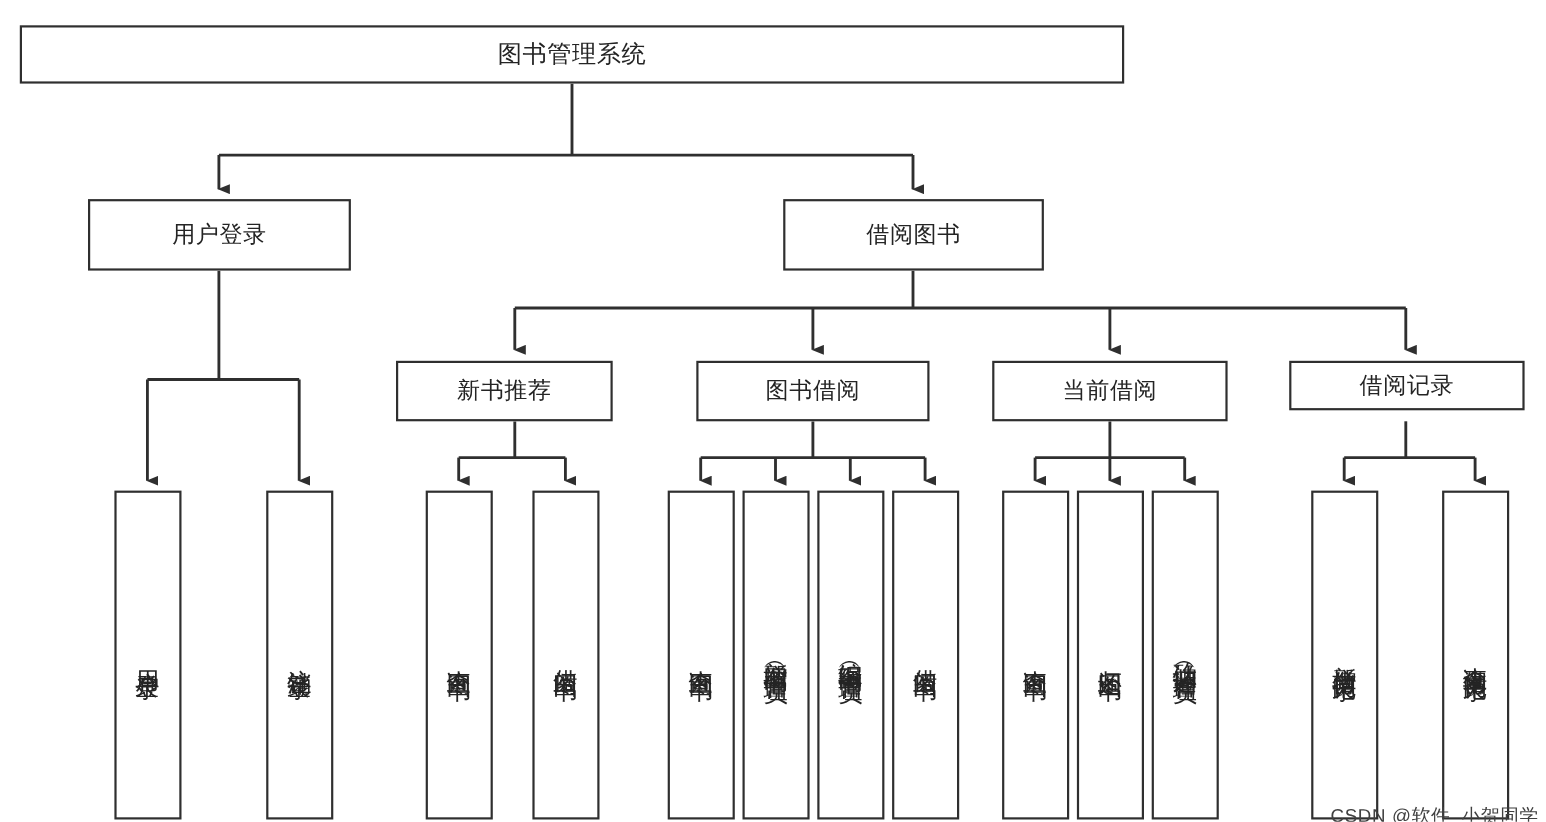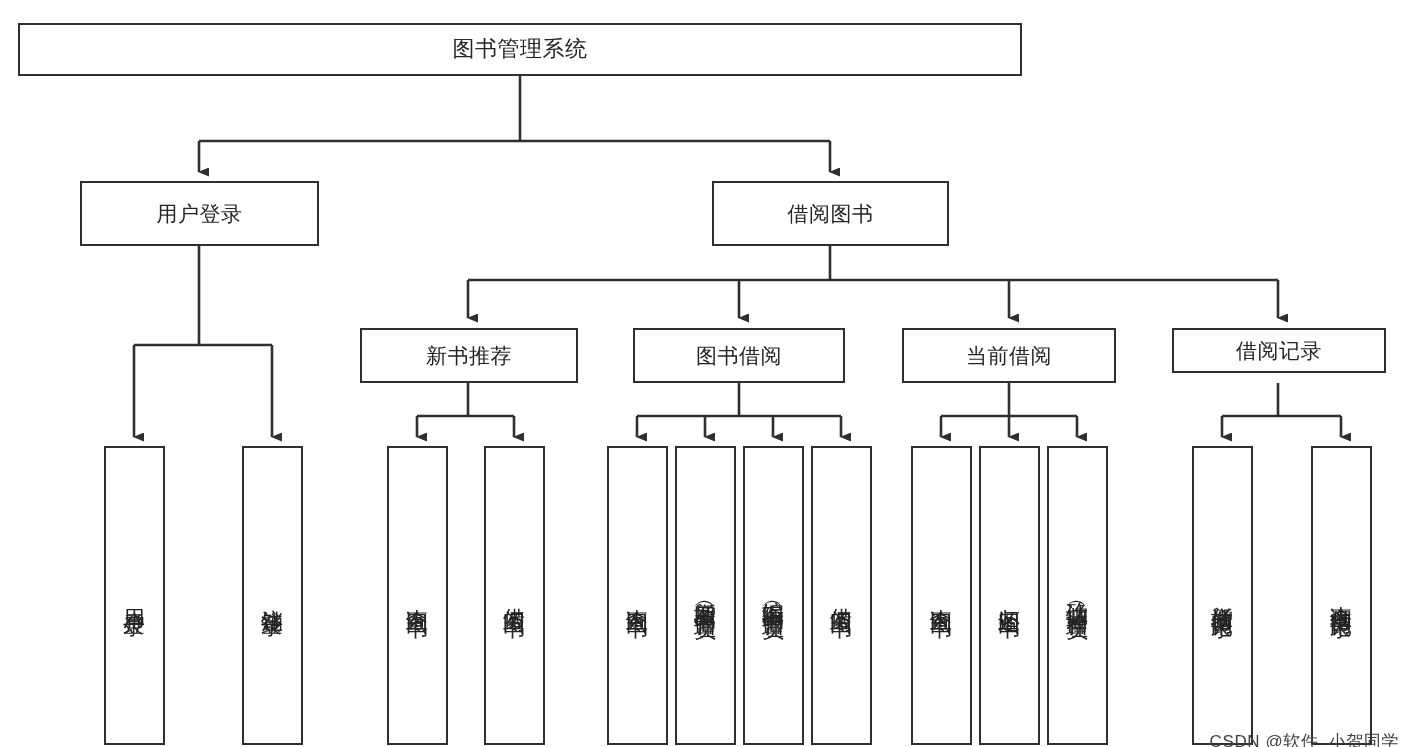--- a/index.html
+++ b/index.html
@@ -123,27 +123,27 @@
     <span class="lbl">图书管理系统</span>
   </div>
 
   <div class="node horiz" style="left:80px;top:171px;width:239px;height:65px;">
     <span class="lbl">用户登录</span>
   </div>
   <div class="node horiz" style="left:712px;top:171px;width:237px;height:65px;">
     <span class="lbl">借阅图书</span>
   </div>
 
-  <div class="node horiz" style="left:360px;top:318px;width:218px;height:55px;">
+  <div class="node horiz" style="left:360px;top:318px;width:197px;height:55px;">
     <span class="lbl">新书推荐</span>
   </div>
   <div class="node horiz" style="left:633px;top:318px;width:212px;height:55px;">
     <span class="lbl">图书借阅</span>
   </div>
-  <div class="node horiz" style="left:902px;top:318px;width:214px;height:55px;">
+  <div class="node horiz" style="left:902px;top:318px;width:214px;height:55px;font-family:Liberation Serif, serif;">
     <span class="lbl">当前借阅</span>
   </div>
   <div class="node horiz" style="left:1172px;top:318px;width:214px;height:45px;">
     <span class="lbl">借阅记录</span>
   </div>
 
   <div class="node leaf" style="left:104px;top:436px;width:61px;height:299px;">
     <span class="lbl">用户登录</span>
   </div>
   <div class="node leaf" style="left:242px;top:436px;width:61px;height:299px;">

